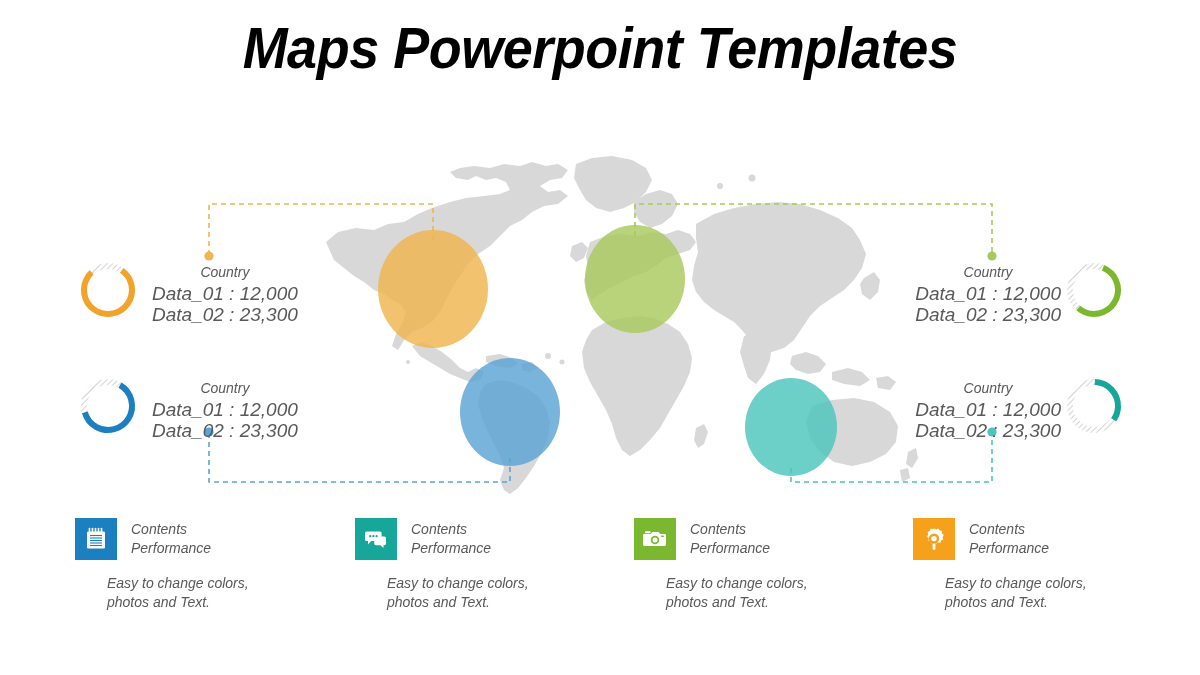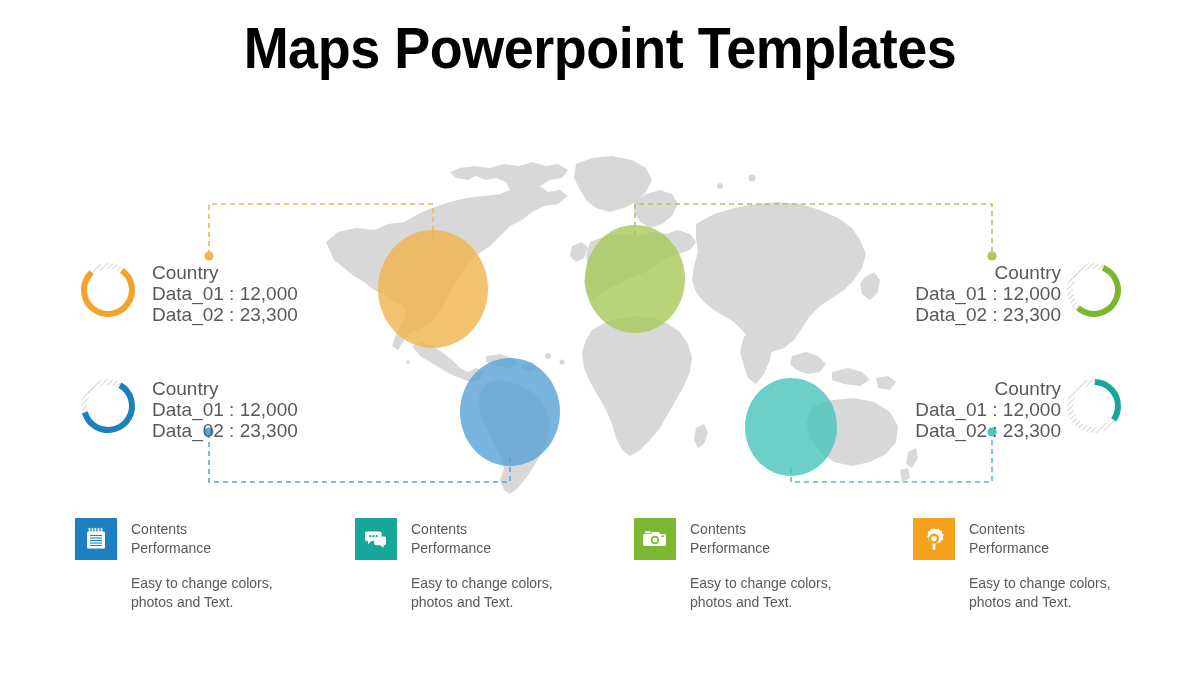--- a/index.html
+++ b/index.html
@@ -4,21 +4,21 @@
 <title>Maps Powerpoint Templates</title>
 <style>
   html,body{margin:0;padding:0;}
   body{
     width:1200px;height:675px;
     background:#ffffff;
     font-family:"Liberation Sans","DejaVu Sans",sans-serif;
     overflow:hidden;
     position:relative;
   }
-  .slide{position:relative;width:1200px;height:675px;}
+  .slide{position:relative;width:1200px;height:675px;font-style:italic;}
 
   
   .title{
     position:absolute;
     left:0;top:14px;width:1200px;
     text-align:center;
     font-size:58px;
     font-weight:bold;
     letter-spacing:-0.5px;
     color:#000000;
@@ -46,21 +46,21 @@
   .bubble.b-blue  {left:460px;top:358px;width:100px;height:108px;background:#5BA4D5;}
   .bubble.b-teal  {left:745px;top:378px;width:92px;height:98px; background:#4CC4BC;}
 
   
   .conn-layer{position:absolute;left:0;top:0;width:1200px;height:675px;}
   .conn-layer svg{display:block;width:1200px;height:675px;}
 
   
   .data-block{position:absolute;color:#58595B;}
   .data-block .country{
-    font-size:19px;line-height:21px;white-space:nowrap;
+    font-size:14px;line-height:21px;white-space:nowrap;text-align:center;
   }
   .data-block .dline{
     font-size:19px;line-height:21px;white-space:nowrap;
   }
   .data-block.left-align{text-align:left;}
   .data-block.right-align{text-align:right;}
 
   .dblk-1{left:152px;top:262px;}
   .dblk-2{left:152px;top:378px;}
   .dblk-3{right:139px;top:262px;}
@@ -105,21 +105,21 @@
 
   .feature .head-text{
     margin-left:14px;
     color:#58595B;
     font-size:14px;
     line-height:19px;
     padding-top:2px;
   }
   .feature .desc{
     margin-top:14px;
-    margin-left:56px;
+    margin-left:32px;
     color:#58595B;
     font-size:14px;
     line-height:19px;
   }
 </style>
 </head>
 <body>
 
 <div class="slide">
 

